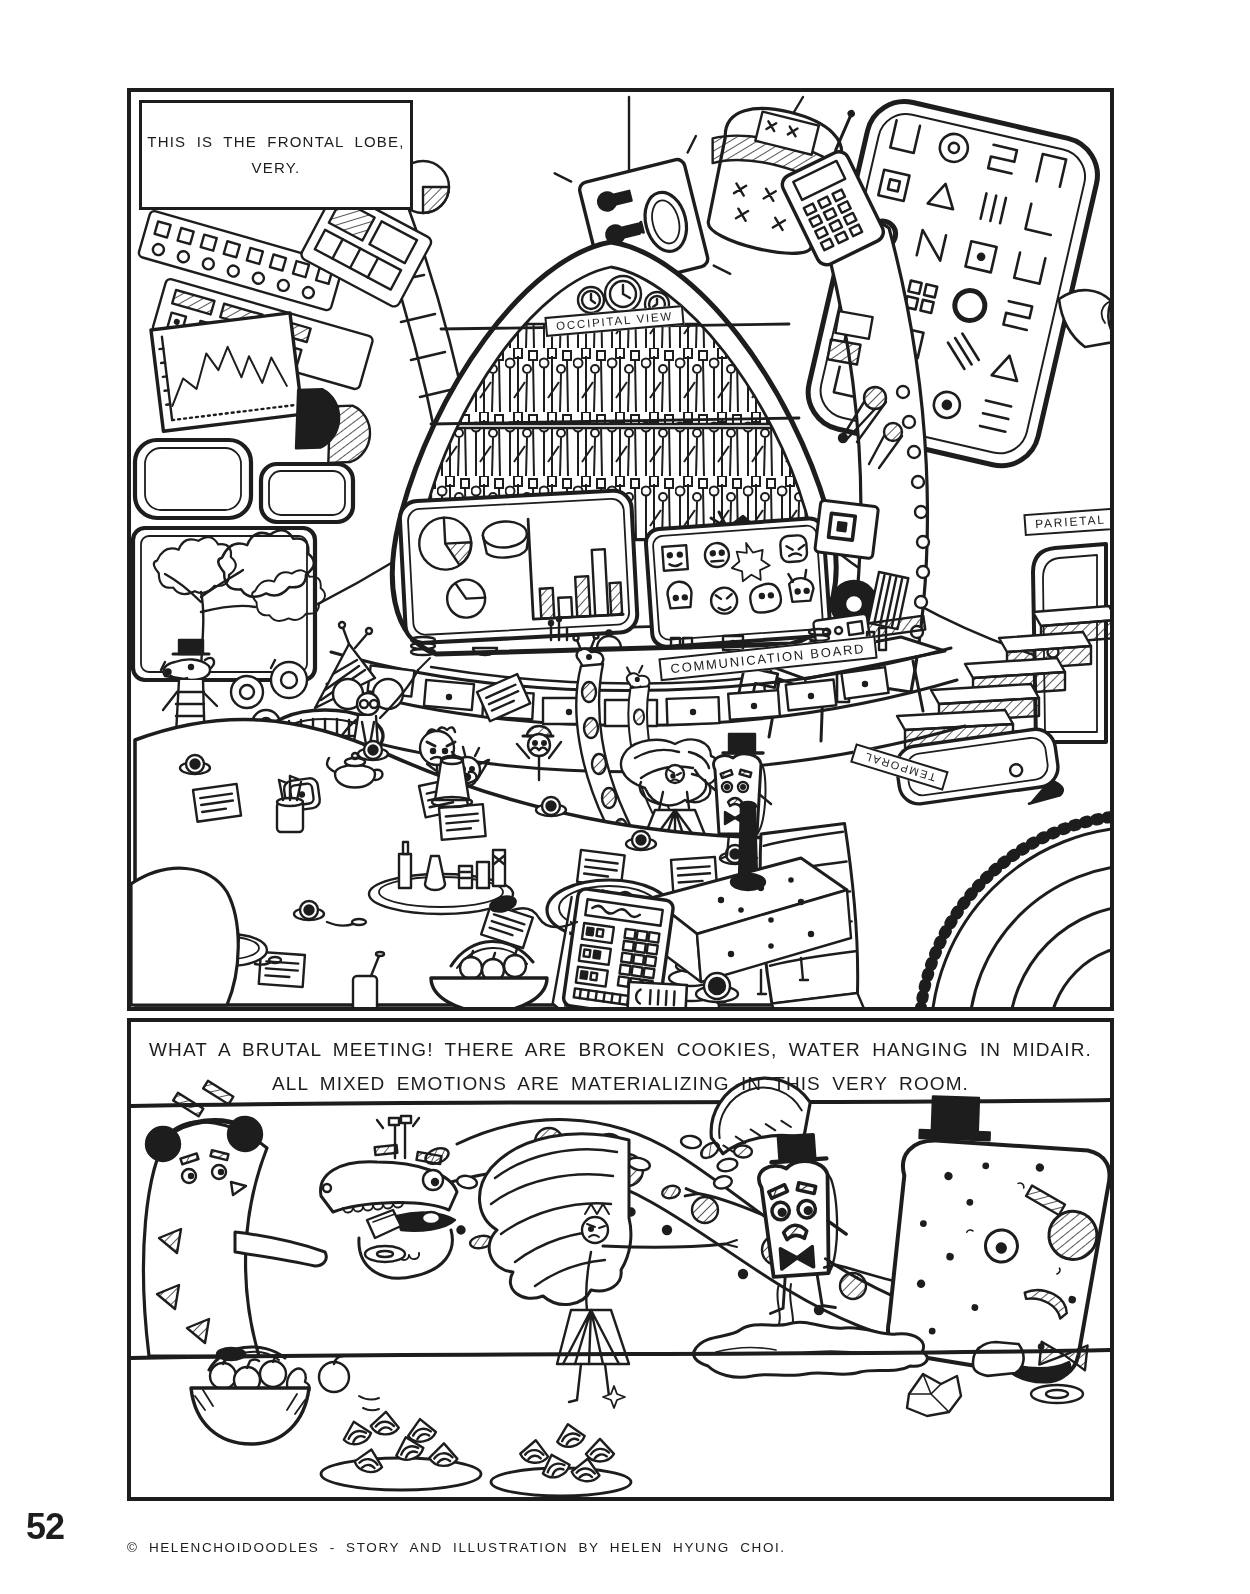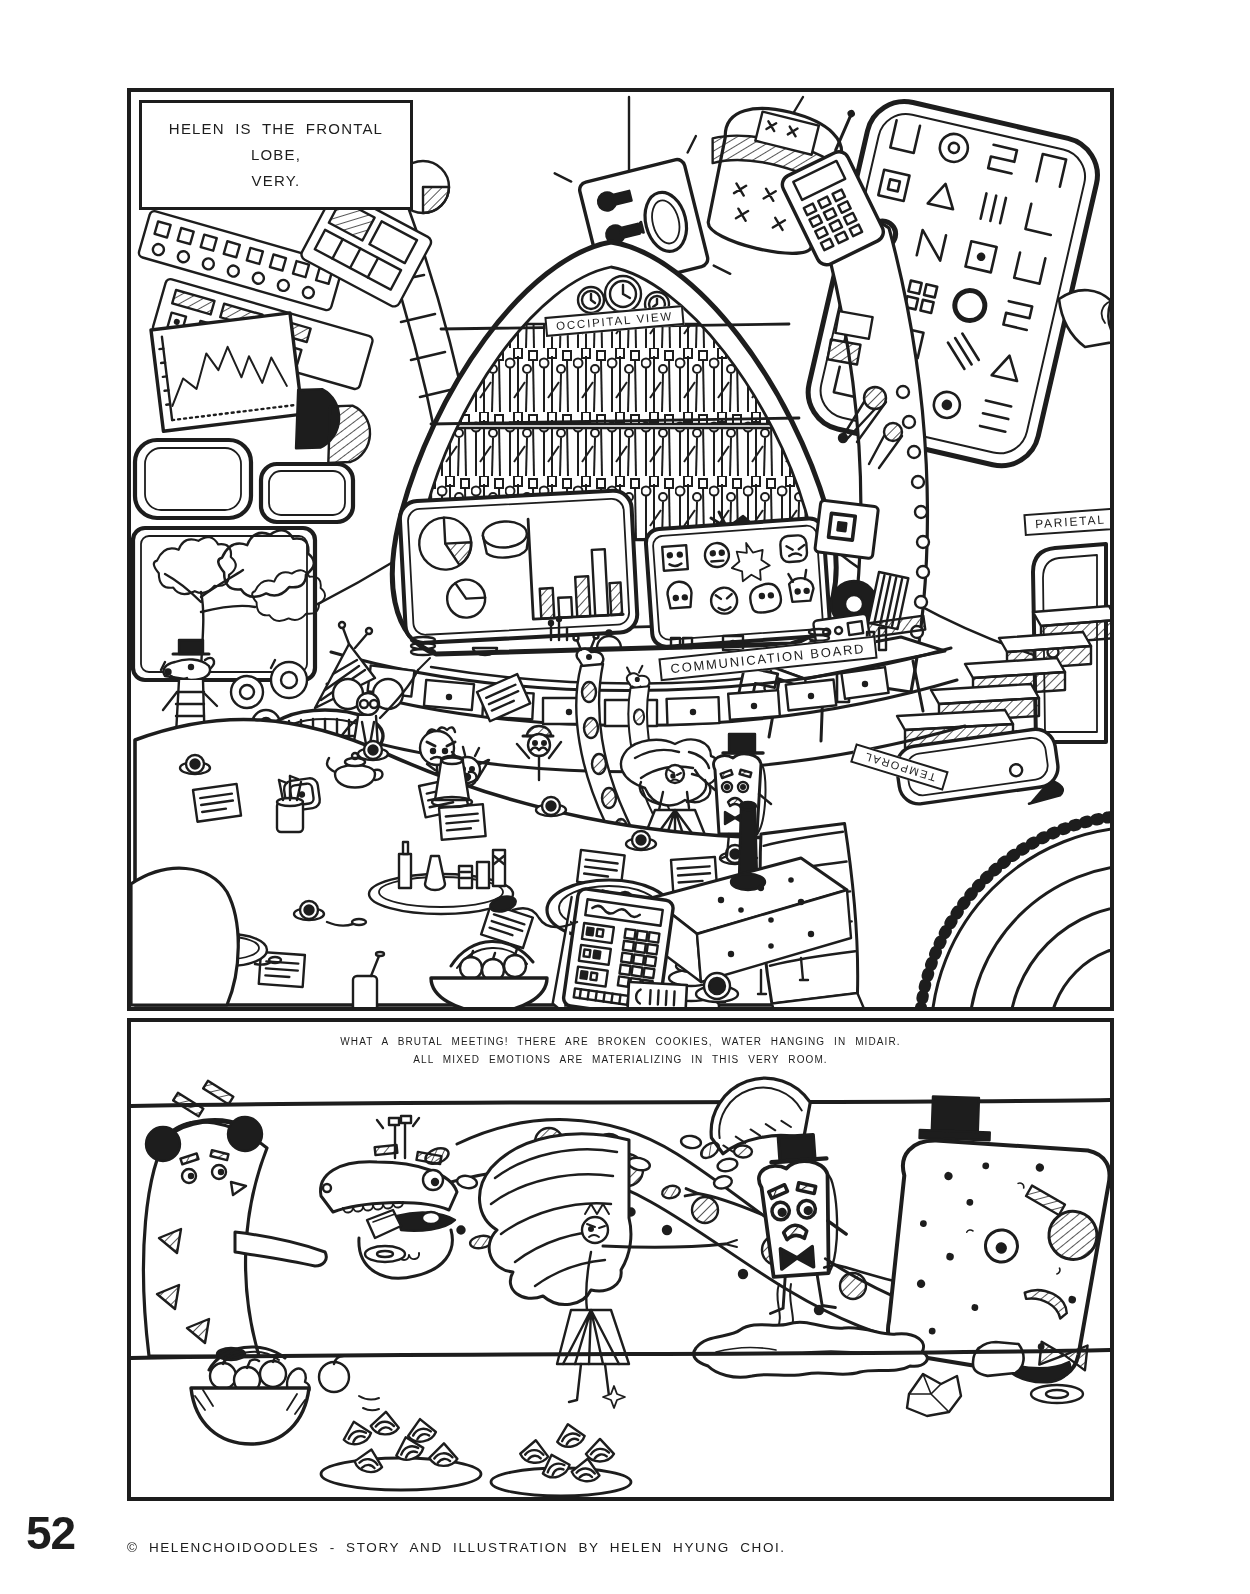--- a/index.html
+++ b/index.html
@@ -11,23 +11,23 @@
   .art{position:absolute;left:0;top:0;}
   .caption-box{position:absolute;left:8px;top:8px;width:268px;height:104px;border:3.5px solid #1d1d1d;
         background:#fff;display:flex;flex-direction:column;justify-content:center;text-align:center;
         font-size:15px;letter-spacing:1.2px;word-spacing:5px;line-height:1.75;font-weight:500;z-index:5;}
   .plate-label{position:absolute;background:#fff;border:2.5px solid #1d1d1d;padding:2px 9px;
         font-size:12.5px;letter-spacing:1.8px;white-space:nowrap;z-index:6;font-weight:500;}
   .occipital{left:414px;top:219px;transform:rotate(-5deg);font-size:11.5px;}
   .commboard{left:528px;top:555px;transform:rotate(-6deg);font-size:13px;}
   .parietal{left:893px;top:418px;transform:rotate(-4deg);font-size:12px;width:96px;overflow:hidden;}
   .temporal{left:720px;top:665px;transform:rotate(197deg);font-size:11px;}
-  .caption2{position:absolute;left:0;top:11px;width:100%;text-align:center;font-size:10px;
+  .caption2{position:absolute;left:0;top:11px;width:100%;text-align:center;font-size:19px;
         letter-spacing:1.1px;word-spacing:5px;line-height:1.8;z-index:5;font-weight:500;}
-  .page-number{position:absolute;left:26px;top:1506px;font-size:46px;font-weight:900;letter-spacing:-1px;}
+  .page-number{position:absolute;left:26px;top:1506px;font-size:36px;font-weight:900;letter-spacing:-1px;}
   .credit{position:absolute;left:127px;top:1540px;width:979px;text-align:left;font-size:13.5px;
         letter-spacing:1.6px;word-spacing:5px;font-weight:500;}
 </style>
 </head>
 <body>
 
 <div class="page">
 
   <div class="panel panel1">
 
@@ -802,21 +802,21 @@
         </g>
 
         <g>
           <path d="M 928,207 c 20,-14 40,-10 52,2 c -6,18 -2,30 8,40 l -34,6 c -16,-12 -24,-30 -26,-48 z" fill="#fff" stroke-width="2.6"></path>
           <path d="M 980,209 c -10,4 -12,14 -6,22" stroke-width="1.8"></path>
         </g>
       </g>
     </svg>
 
     <div class="caption-box">
-      <span>HELEN IS THE FRONTAL LOBE,</span>
+      <span>THIS IS THE FRONTAL LOBE,</span>
       <span>VERY.</span>
     </div>
     <div class="plate-label occipital">OCCIPITAL VIEW</div>
     <div class="plate-label commboard">COMMUNICATION BOARD</div>
     <div class="plate-label parietal">PARIETAL LO</div>
     <div class="plate-label temporal">TEMPORAL</div>
   </div>
 
   <div class="panel panel2">
 

